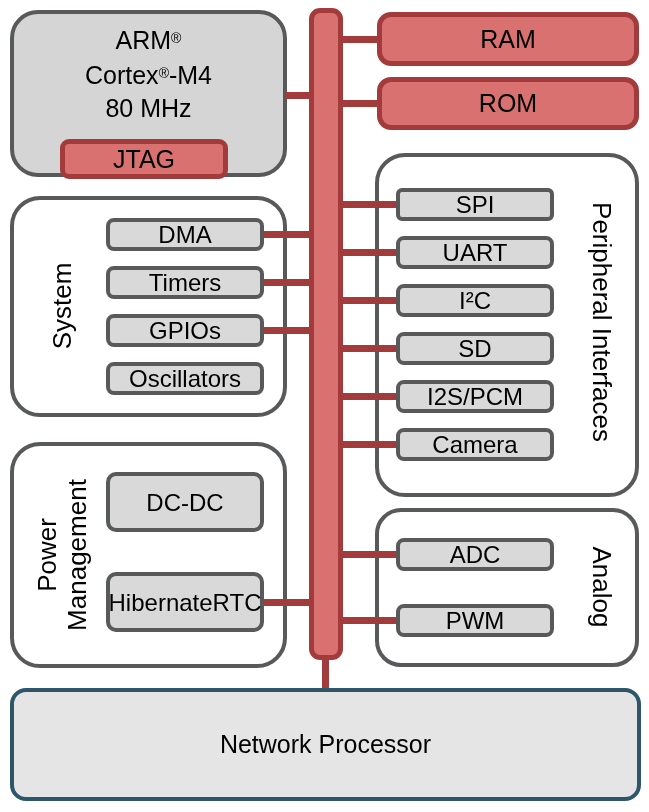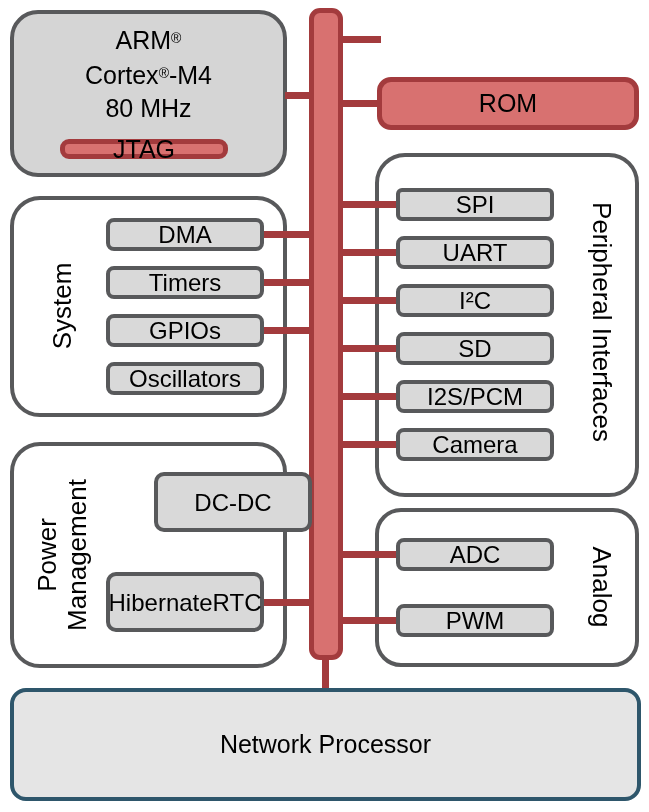--- a/index.html
+++ b/index.html
@@ -71,24 +71,27 @@
 <body>
 
 <div class="canvas">
 
   <div class="cpubox" style="left:10px; top:10px; width:277px; height:167px;"></div>
   <div class="cputext">
     <div><span>ARM</span><sup>®</sup></div>
     <div><span>Cortex</span><sup>®</sup><span>-M4</span></div>
     <div>80 MHz</div>
   </div>
-  <div class="redbox" style="left:60px; top:139px; width:168px; height:20px; border-radius:9px;justify-content:center;">
+  <div class="redbox" style="left:60px; top:139px; width:168px; height:40px; border-radius:9px;justify-content:center;">
     <span>JTAG</span>
   </div>
 
+  <div class="redbox" style="left:377px; top:12px; width:262px; height:54px;">
+    <span>RAM</span>
+  </div>
   <div class="redbox" style="left:377px; top:77px; width:262px; height:53px;">
     <span>ROM</span>
   </div>
 
   <div class="container" style="left:10px; top:196px; width:277px; height:221px;"></div>
   <div class="vlabel" style="left:62px; top:306px;">System</div>
   <div class="graybox" style="left:106px; top:218px; width:158px; height:33px;">
     <span>DMA</span>
   </div>
   <div class="graybox" style="left:106px; top:266px; width:158px; height:33px;">
@@ -120,21 +123,21 @@
   </div>
   <div class="graybox" style="left:396px; top:428px; width:158px; height:33px;">
     <span>Camera</span>
   </div>
 
   <div class="container" style="left:10px; top:442px; width:277px; height:226px;"></div>
   <div class="vlabel" style="left:62px; top:555px;">
     <div class="vline">Power</div>
     <div class="vline">Management</div>
   </div>
-  <div class="graybox" style="left:106px; top:472px; width:158px; height:60px; border-radius:10px;margin-left:48px;">
+  <div class="graybox" style="left:106px; top:472px; width:158px; height:60px; border-radius:10px;">
     <span>DC-DC</span>
   </div>
   <div class="graybox" style="left:106px; top:572px; width:158px; height:60px; border-radius:10px; flex-direction:row; line-height:27px;">
     <div>Hibernate</div>
     <div>RTC</div>
   </div>
 
   <div class="container" style="left:375px; top:508px; width:264px; height:159px; border-radius:26px;"></div>
   <div class="vlabel cw" style="left:601px; top:587px;">Analog</div>
   <div class="graybox" style="left:396px; top:538px; width:158px; height:33px;">

